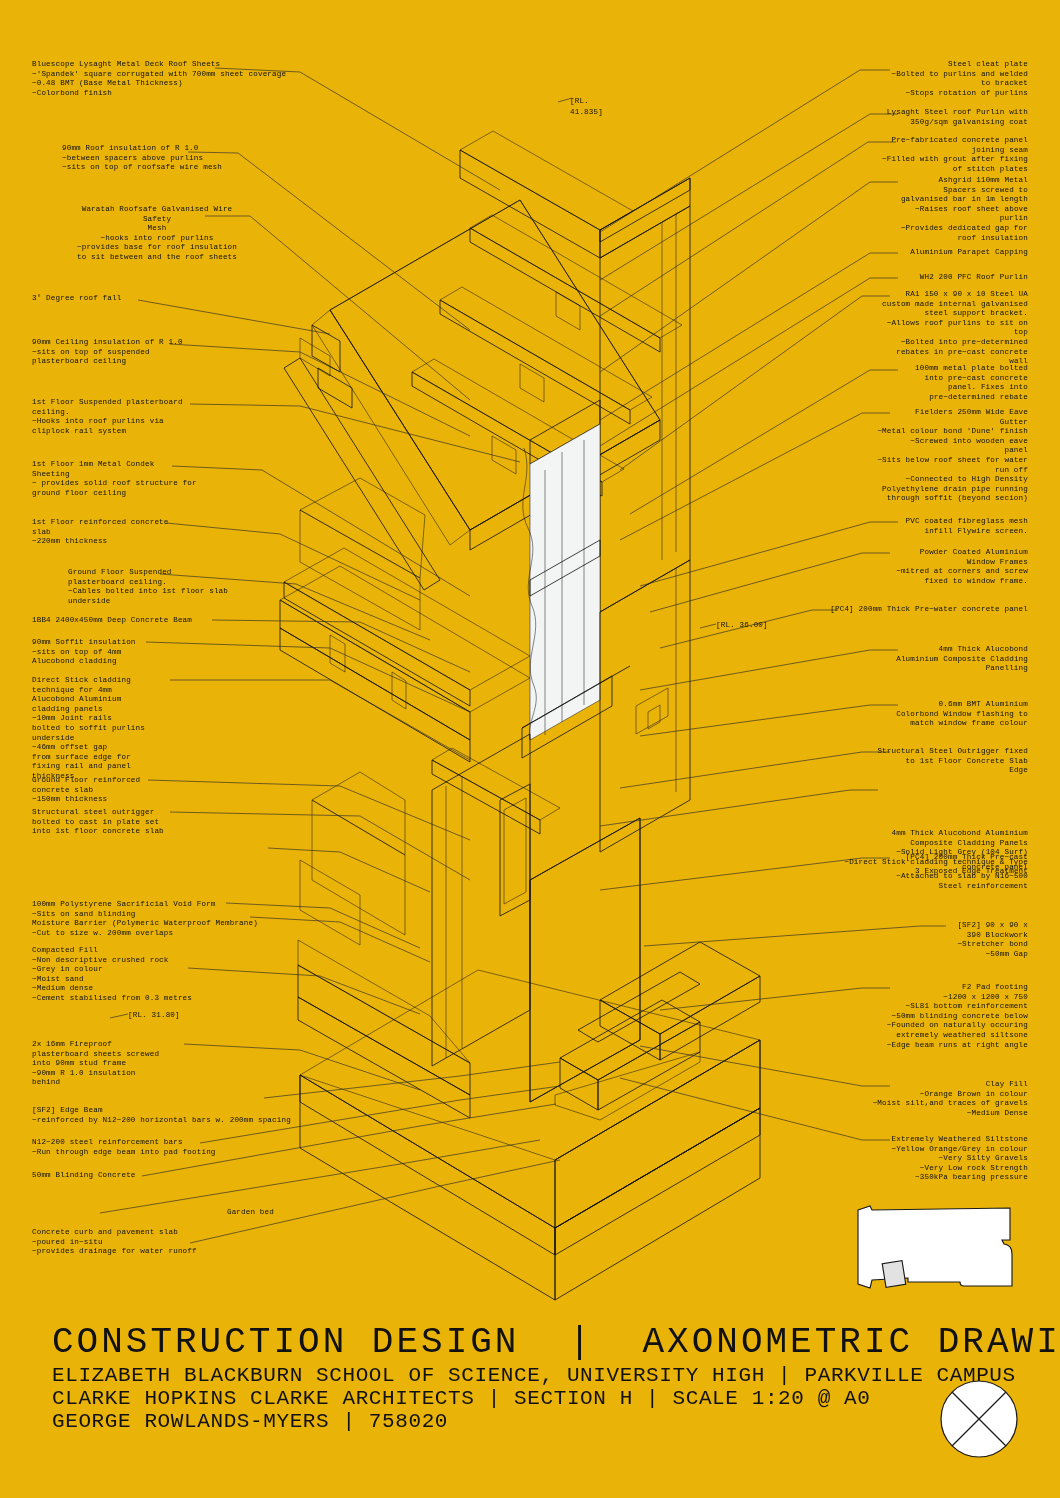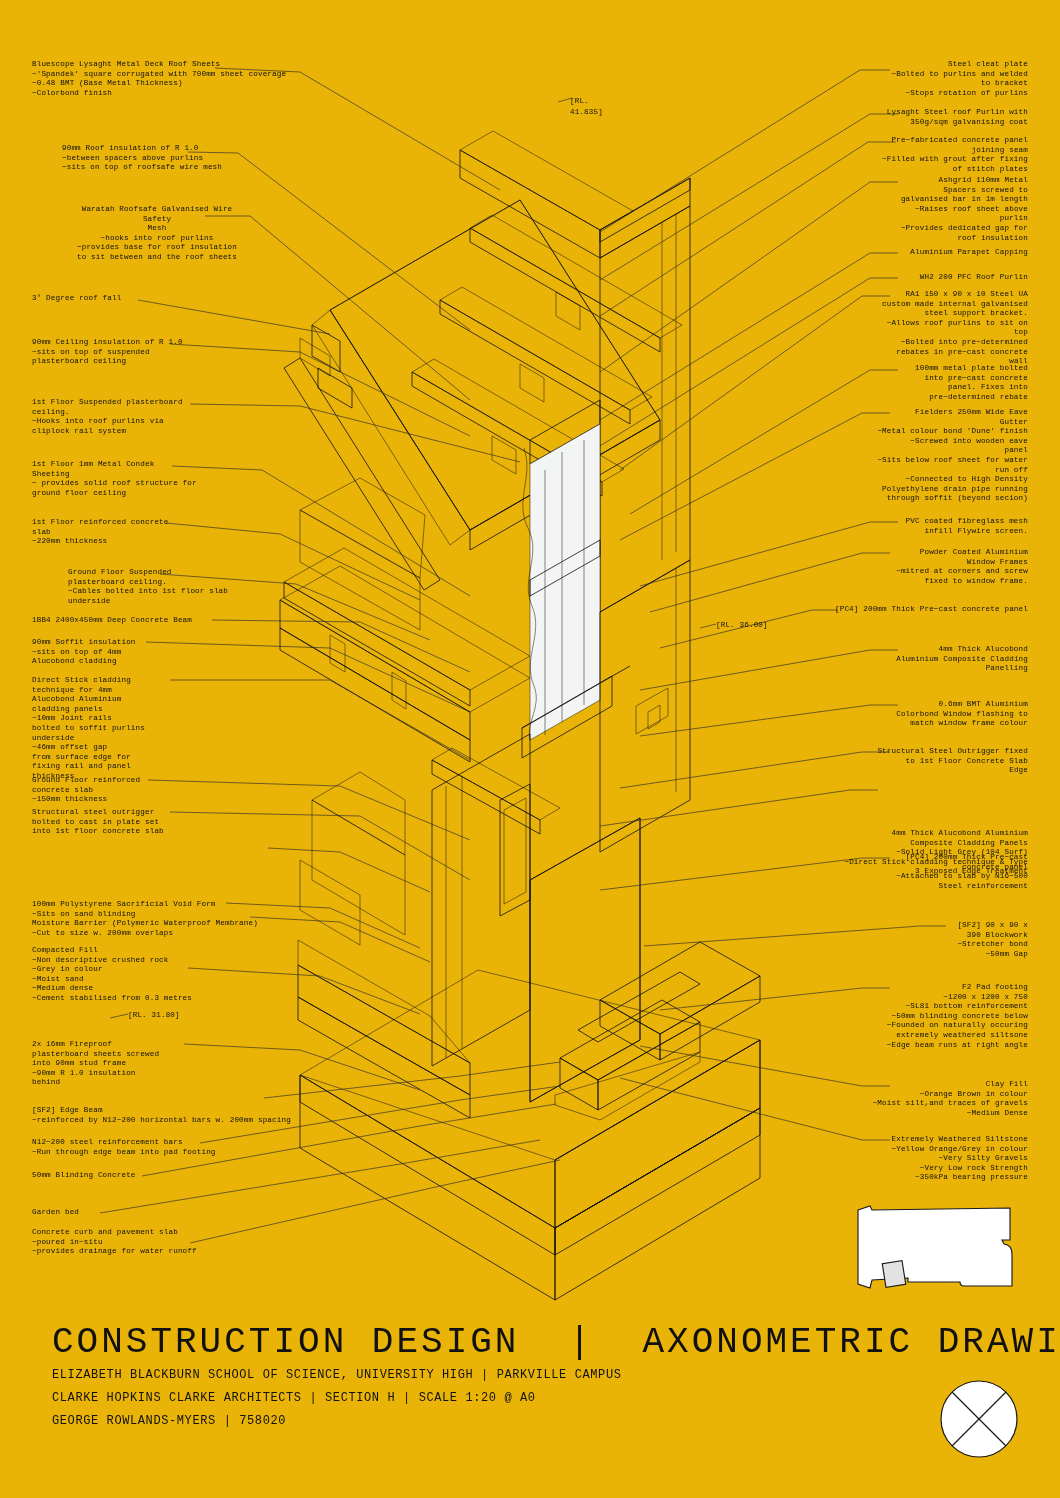--- a/index.html
+++ b/index.html
@@ -64,21 +64,21 @@
   }
   #title-main {
     font-size: 36px;
     line-height: 42px;
     letter-spacing: 3.0px;
     color: #111;
     font-weight: 300;
     white-space: pre;
   }
   .title-sub {
-    font-size: 12px;
+    font-size: 21px;
     line-height: 23px;
     letter-spacing: 0.6px;
     color: #111;
     white-space: pre;
   }
 
   #keyplan {
     position: absolute;
     left: 852px;
     top: 1198px;
@@ -442,21 +442,21 @@
 behind</div>
 
   <div class="ann left" style="left:32px; top:1106px; width:280px;">[SF2] Edge Beam
 −reinforced by N12−200 horizontal bars w. 200mm spacing</div>
 
   <div class="ann left" style="left:32px; top:1138px; width:270px;">N12−200 steel reinforcement bars
 −Run through edge beam into pad footing</div>
 
   <div class="ann left" style="left:32px; top:1171px; width:250px;">50mm Blinding Concrete</div>
 
-  <div class="ann left" style="left:32px; top:1208px; width:250px;">Garden bed</div>
+  <div class="ann left" style="left:24px; top:1208px; width:250px;text-align:right;">Garden bed</div>
 
   <div class="ann left" style="left:32px; top:1228px; width:250px;">Concrete curb and pavement slab
 −poured in−situ
 −provides drainage for water runoff</div>
 
   <div class="ann right" style="left:770px; top:60px; width:258px;">Steel cleat plate
 −Bolted to purlins and welded
 to bracket
 −Stops rotation of purlins</div>
 
@@ -506,21 +506,21 @@
 through soffit (beyond secion)</div>
 
   <div class="ann right" style="left:770px; top:517px; width:258px;">PVC coated fibreglass mesh
 infill Flywire screen.</div>
 
   <div class="ann right" style="left:770px; top:548px; width:258px;">Powder Coated Aluminium
 Window Frames
 −mitred at corners and screw
 fixed to window frame.</div>
 
-  <div class="ann right" style="left:770px; top:605px; width:258px;">[PC4] 200mm Thick Pre−cast concrete panel</div>
+  <div class="ann right" style="left:770px; top:605px; width:258px;">[PC4] 200mm Thick Pre−water concrete panel</div>
 
   <div class="ann right" style="left:770px; top:645px; width:258px;">4mm Thick Alucobond
 Aluminium Composite Cladding
 Panelling</div>
 
   <div class="ann right" style="left:770px; top:700px; width:258px;">0.6mm BMT Aluminium
 Colorbond Window flashing to
 match window frame colour</div>
 
   <div class="ann right" style="left:770px; top:747px; width:258px;">Structural Steel Outrigger fixed

